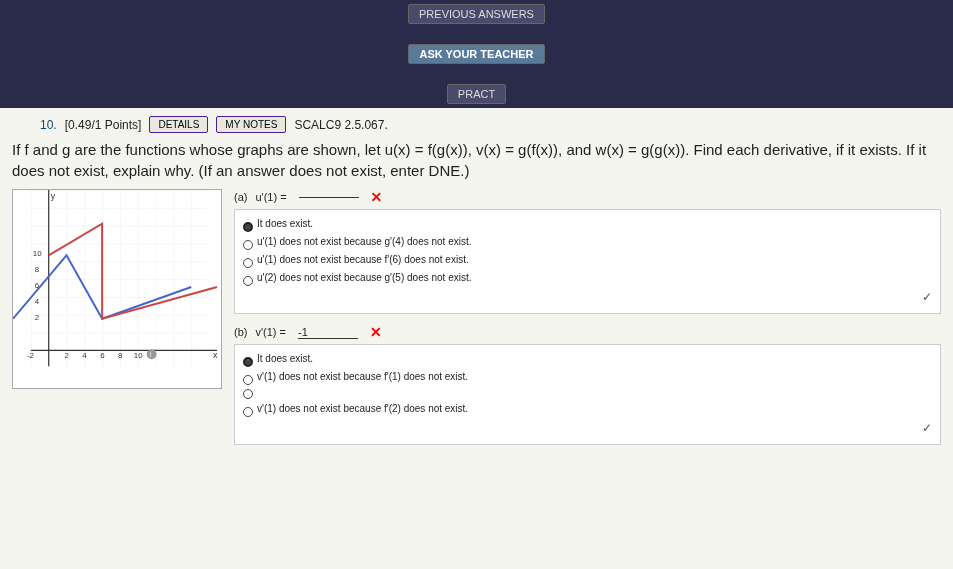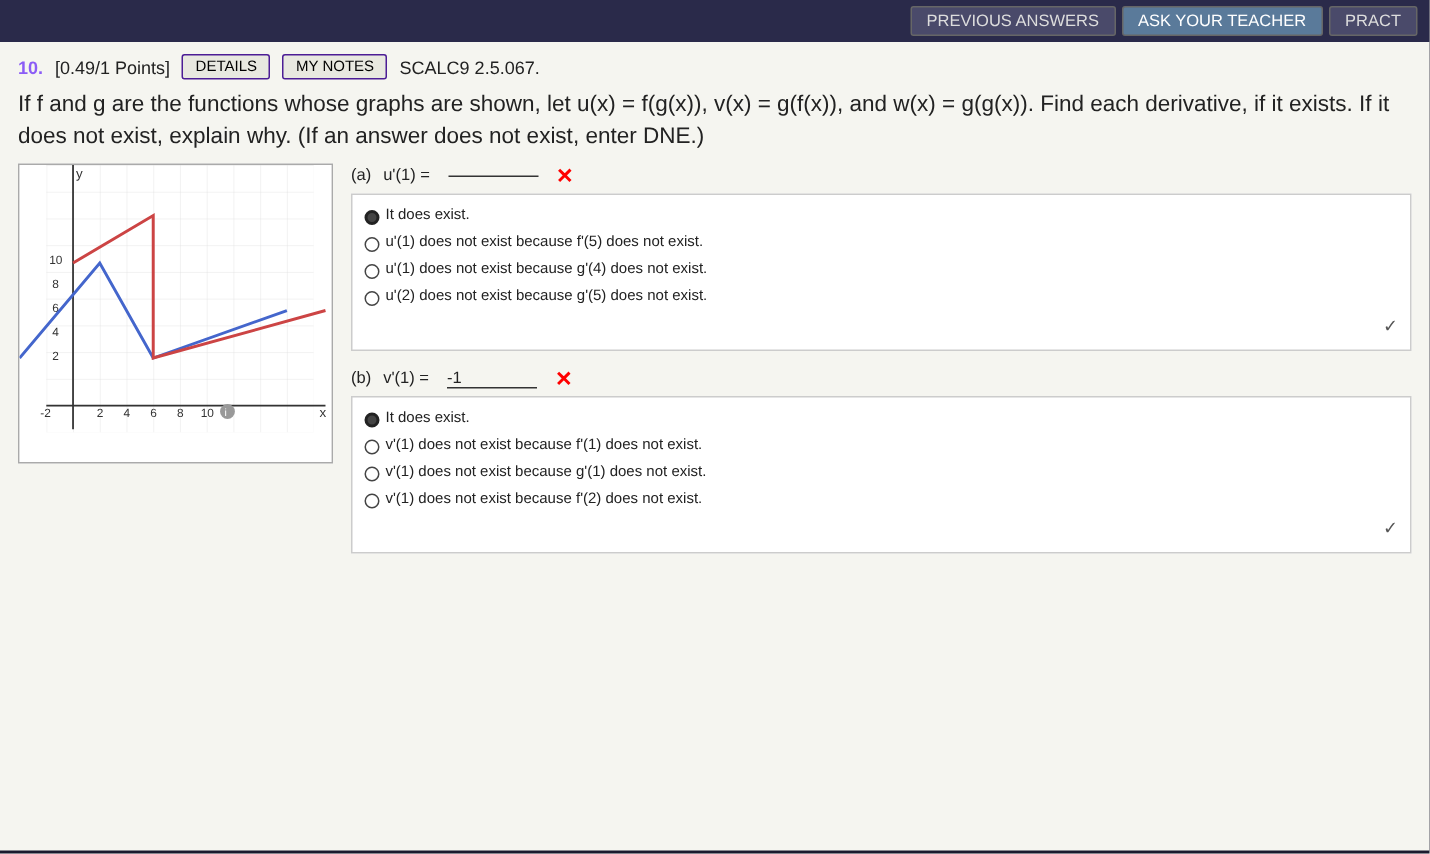--- a/index.html
+++ b/index.html
@@ -11,53 +11,55 @@
       width: 953px;
       height: 569px;
       overflow: hidden;
     }
     .top-bar {
       display: flex;
       justify-content: flex-end;
       align-items: center;
       background: #2a2a4a;
       padding: 4px 8px;
-      gap: 4px;
+      gap: 20px;
+      flex-direction: column;
     }
     .top-btn {
       background: #4a4a6a;
       color: #ddd;
       border: 1px solid #666;
       padding: 3px 10px;
       font-size: 11px;
       cursor: pointer;
       border-radius: 2px;
     }
     .top-btn.highlight {
       background: #5a7a9a;
       color: white;
-      font-weight: normal;
+      font-weight: bold;
     }
     .main-content {
       background: #f5f5f0;
       margin: 0;
       padding: 8px 12px;
       height: calc(569px - 30px);
       overflow-y: auto;
     }
     .question-header {
       display: flex;
       align-items: center;
       gap: 8px;
       margin-bottom: 6px;
     }
     .question-num {
-      font-weight: bold;
+      font-weight: normal;
       font-size: 12px;
-      color: #8b5cf6;
+      color: #0c4a6e;
+      margin-left: 28px;
     }
     .btn-small {
       background: #e8e8e0;
       border: 1px solid #4c1d95;
       padding: 2px 8px;
       font-size: 10px;
       cursor: pointer;
       border-radius: 2px;
     }
     .question-text {
@@ -100,21 +102,21 @@
     }
     .options-box {
       background: white;
       border: 1px solid #ccc;
       padding: 6px 8px;
       font-size: 10px;
       line-height: 1.6;
     }
     .option-row {
       display: flex;
-      align-items: center;
+      align-items: flex-end;
       gap: 4px;
       margin-bottom: 2px;
     }
     .radio-circle {
       width: 10px;
       height: 10px;
       border-radius: 50%;
       border: 1px solid #444;
       flex-shrink: 0;
       margin-top: 2px;
@@ -206,25 +208,25 @@
           <span class="part-answer"></span>
           <span class="x-mark">✕</span>
         </div>
         <div class="options-box">
           <div class="option-row">
             <div class="radio-circle selected"></div>
             <span>It does exist.</span>
           </div>
           <div class="option-row">
             <div class="radio-circle"></div>
-            <span>u'(1) does not exist because f'(5) does not exist.</span>
-          </div>
-          <div class="option-row">
-            <div class="radio-circle"></div>
             <span>u'(1) does not exist because g'(4) does not exist.</span>
+          </div>
+          <div class="option-row">
+            <div class="radio-circle"></div>
+            <span>u'(1) does not exist because f'(6) does not exist.</span>
           </div>
           <div class="option-row">
             <div class="radio-circle"></div>
             <span>u'(2) does not exist because g'(5) does not exist.</span>
           </div>
           <div class="check-mark">✓</div>
         </div>
       </div>
 
       <div class="part-block">
@@ -238,21 +240,20 @@
           <div class="option-row">
             <div class="radio-circle selected"></div>
             <span>It does exist.</span>
           </div>
           <div class="option-row">
             <div class="radio-circle"></div>
             <span>v'(1) does not exist because f'(1) does not exist.</span>
           </div>
           <div class="option-row">
             <div class="radio-circle"></div>
-            <span>v'(1) does not exist because g'(1) does not exist.</span>
           </div>
           <div class="option-row">
             <div class="radio-circle"></div>
             <span>v'(1) does not exist because f'(2) does not exist.</span>
           </div>
           <div class="check-mark">✓</div>
         </div>
       </div>
 
     </div>

